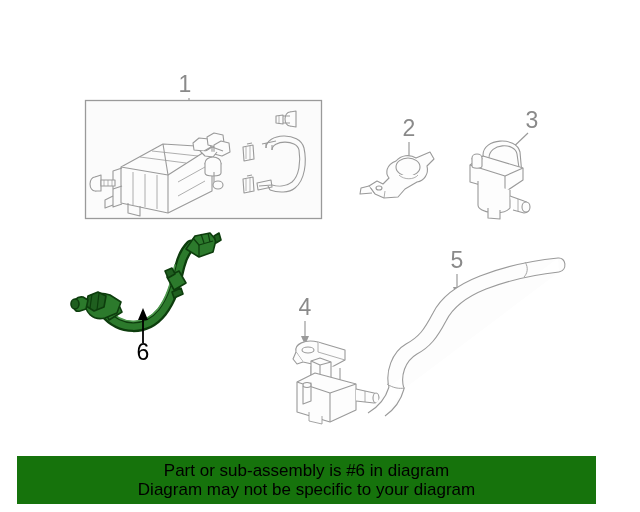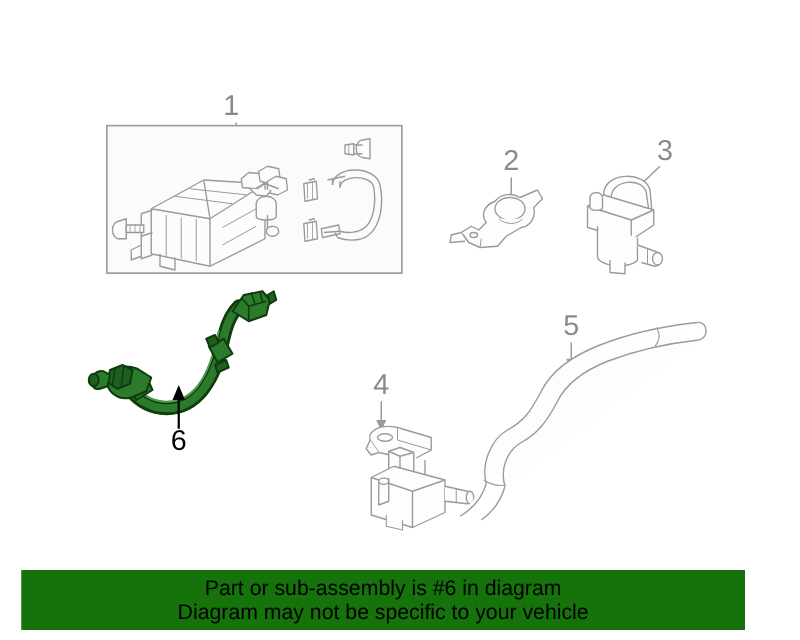--- a/index.html
+++ b/index.html
@@ -283,16 +283,16 @@
     <text class="callout-number" x="409" y="136" text-anchor="middle">2</text>
     <text class="callout-number" x="532" y="128" text-anchor="middle">3</text>
     <text class="callout-number" x="305" y="315" text-anchor="middle">4</text>
     <text class="callout-number" x="457" y="268" text-anchor="middle">5</text>
     <text class="callout-number-highlight" x="143" y="360" text-anchor="middle">6</text>
 
   </svg>
 
   <div id="notice-banner">
     <div class="notice-line">Part or sub-assembly is #6 in diagram</div>
-    <div class="notice-line">Diagram may not be specific to your vehicle</div>
+    <div class="notice-line">Diagram may not be specific to your diagram</div>
   </div>
 
 </div>
 
 </body></html>

